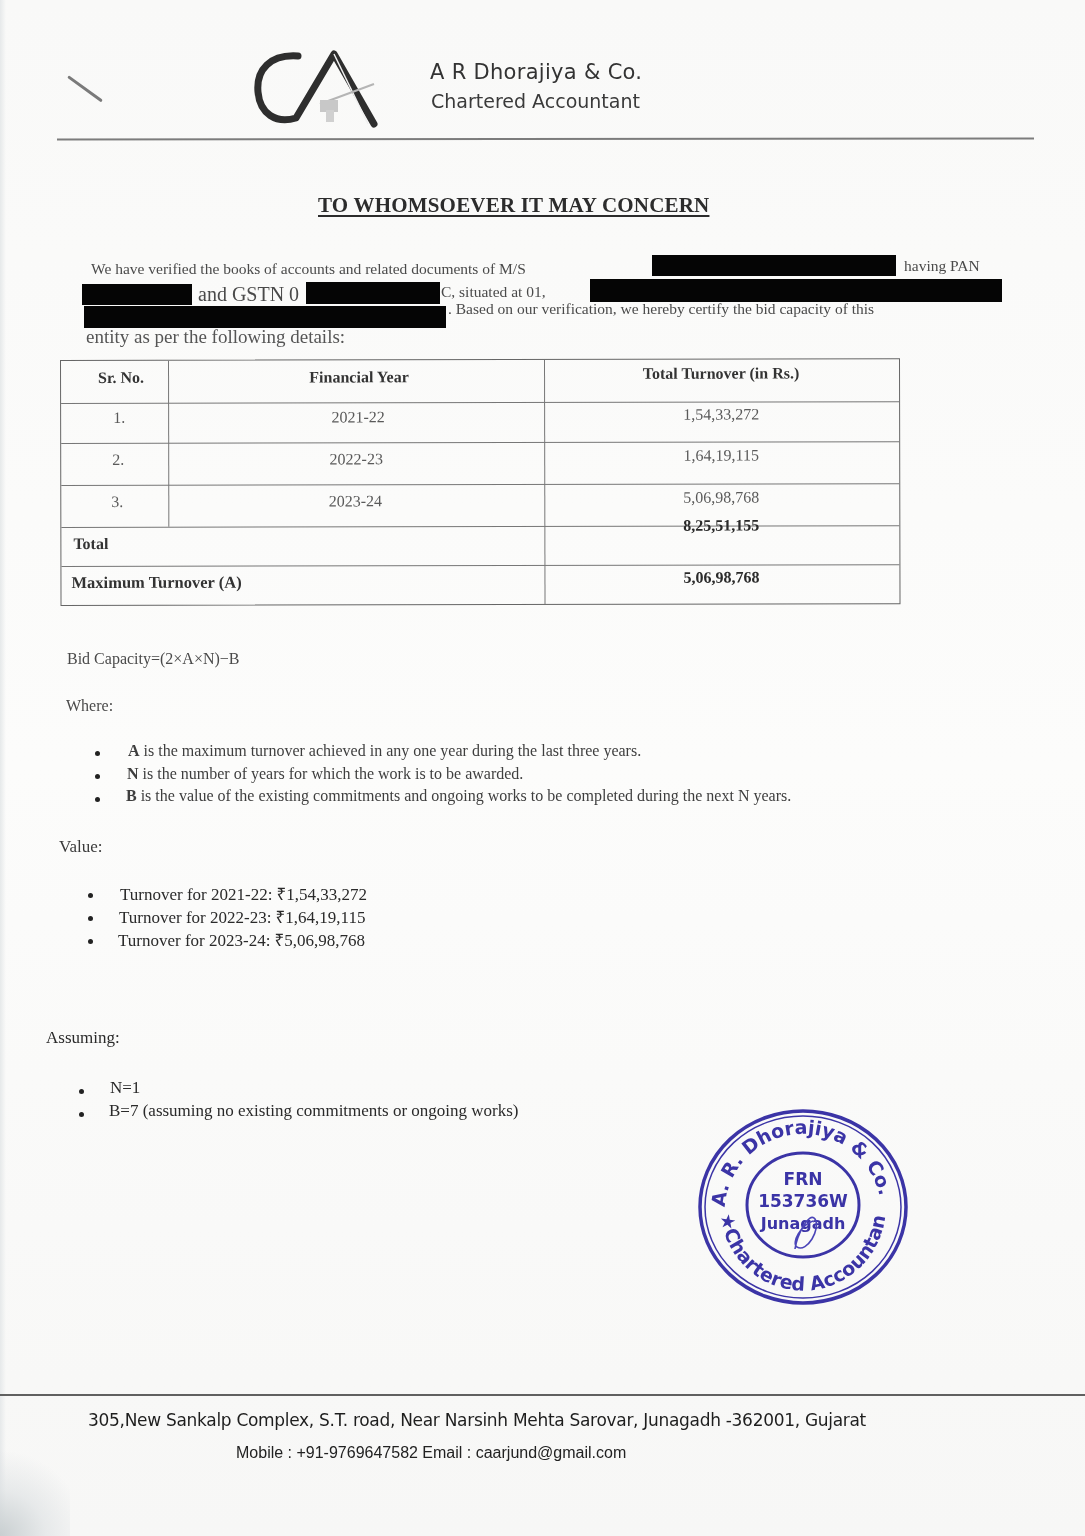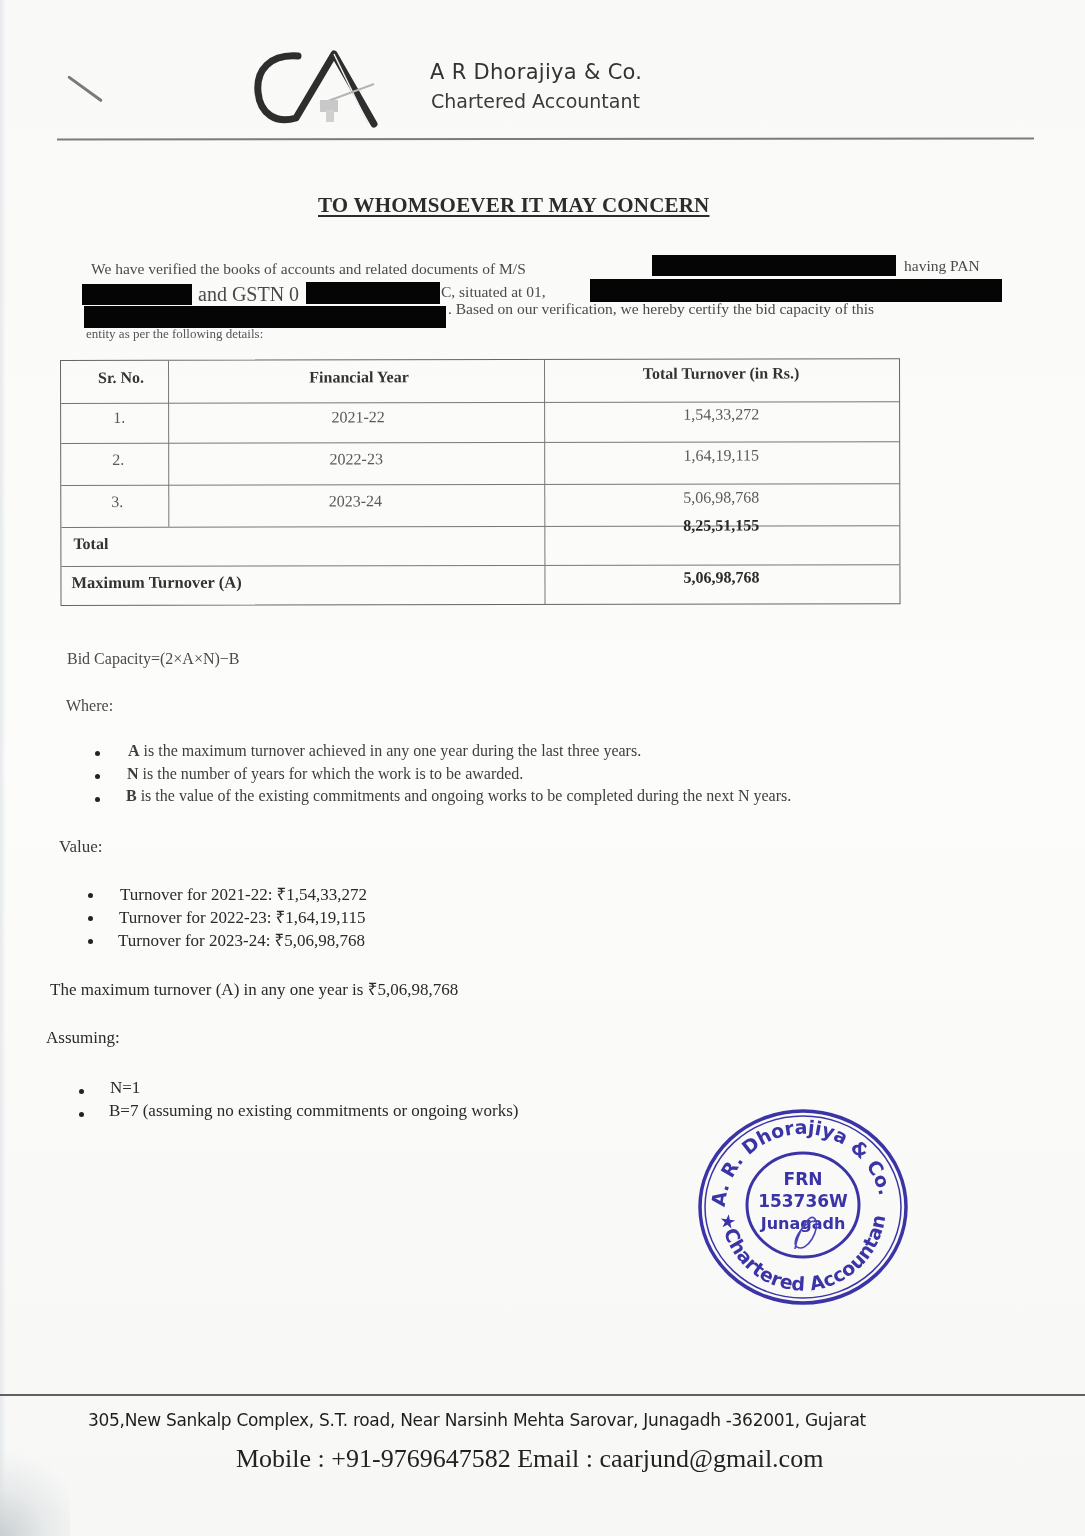--- a/index.html
+++ b/index.html
@@ -156,22 +156,22 @@
       left: 88px; top: 1410px;
       font-family: "DejaVu Sans", sans-serif;
       font-size: 17px;
       color: #1e1e1e;
       letter-spacing: -0.3px;
       white-space: nowrap;
     }
     .footer-contact {
       position: absolute;
       left: 236px; top: 1444px;
-      font-family: Liberation Serif, serif;
-      font-size: 26px;
+      font-family: Liberation Sans, sans-serif;
+      font-size: 16px;
       color: #222;
       white-space: nowrap;
     }
   </style>
 </head>
 <body>
 
 <div class="page">
   <div class="edge-left"></div>
   <div class="corner-bl"></div>
@@ -199,21 +199,21 @@
 
     <div class="redact" style="left:82px; top:284px; width:110px; height:21px;"></div>
     <span class="txt" style="left:198px; top:283px; font-size:20px; color:#4a4a4a;">and GSTN 0</span>
     <div class="redact" style="left:306px; top:282px; width:134px; height:22px;"></div>
     <span class="txt" style="left:441px; top:283px; font-size:15.5px; color:#4a4a4a;">C, situated at 01,</span>
     <div class="redact" style="left:590px; top:279px; width:412px; height:23px;"></div>
 
     <div class="redact" style="left:84px; top:306px; width:362px; height:22px;"></div>
     <span class="txt" style="left:448px; top:300px; font-size:15.5px; color:#4a4a4a;">. Based on our verification, we hereby certify the bid capacity of this</span>
 
-    <span class="txt" style="left:86px; top:326px; font-size:13px; color:#555;">entity as per the following details:</span>
+    <span class="txt" style="left:86px; top:326px; font-size:19px; color:#555;">entity as per the following details:</span>
   </div>
 
   <div class="tbl">
 
     <div class="hline" style="top:42px;"></div>
     <div class="hline" style="top:82px;"></div>
     <div class="hline" style="top:124px;"></div>
     <div class="hline" style="top:166px;"></div>
     <div class="hline" style="top:205px;"></div>
 
@@ -278,21 +278,20 @@
     <div>
       <div class="bullet" style="left:88px; top:916px;"></div>
       <span class="txt dark" style="left:119px; top:905px;">Turnover for 2022-23: ₹1,64,19,115</span>
     </div>
     <div>
       <div class="bullet" style="left:88px; top:939px;"></div>
       <span class="txt dark" style="left:118px; top:928px;">Turnover for 2023-24: ₹5,06,98,768</span>
     </div>
   </div>
 
-  <div class="txt dark" style="left:50px; top:977px;">The maximum turnover (A) in any one year is ₹5,06,98,768</div>
 
   <div class="txt dark" style="left:46px; top:1028px;">Assuming:</div>
   <div>
     <div>
       <div class="bullet" style="left:79px; top:1089px;"></div>
       <span class="txt dark" style="left:110px; top:1078px;">N=1</span>
     </div>
     <div>
       <div class="bullet" style="left:79px; top:1112px;"></div>
       <span class="txt dark" style="left:109px; top:1101px;">B=7 (assuming no existing commitments or ongoing works)</span>

